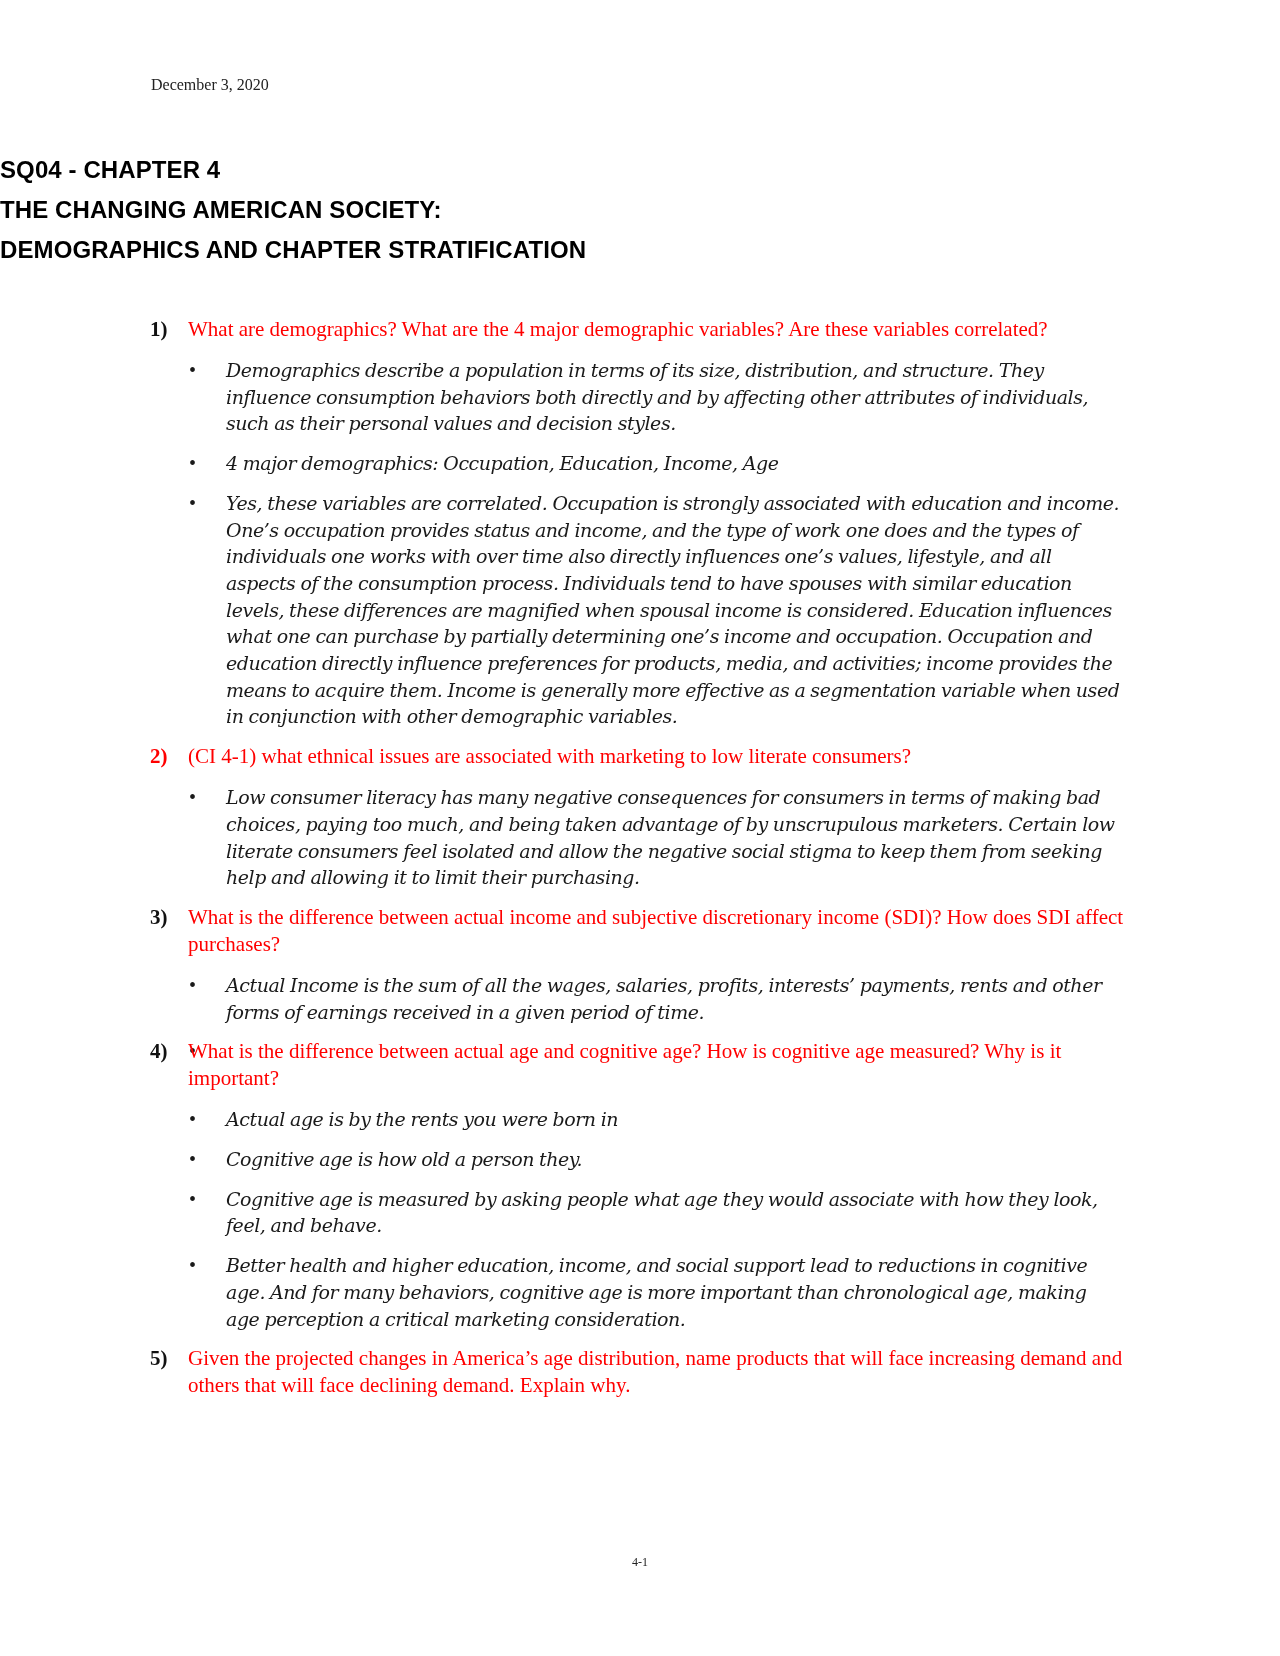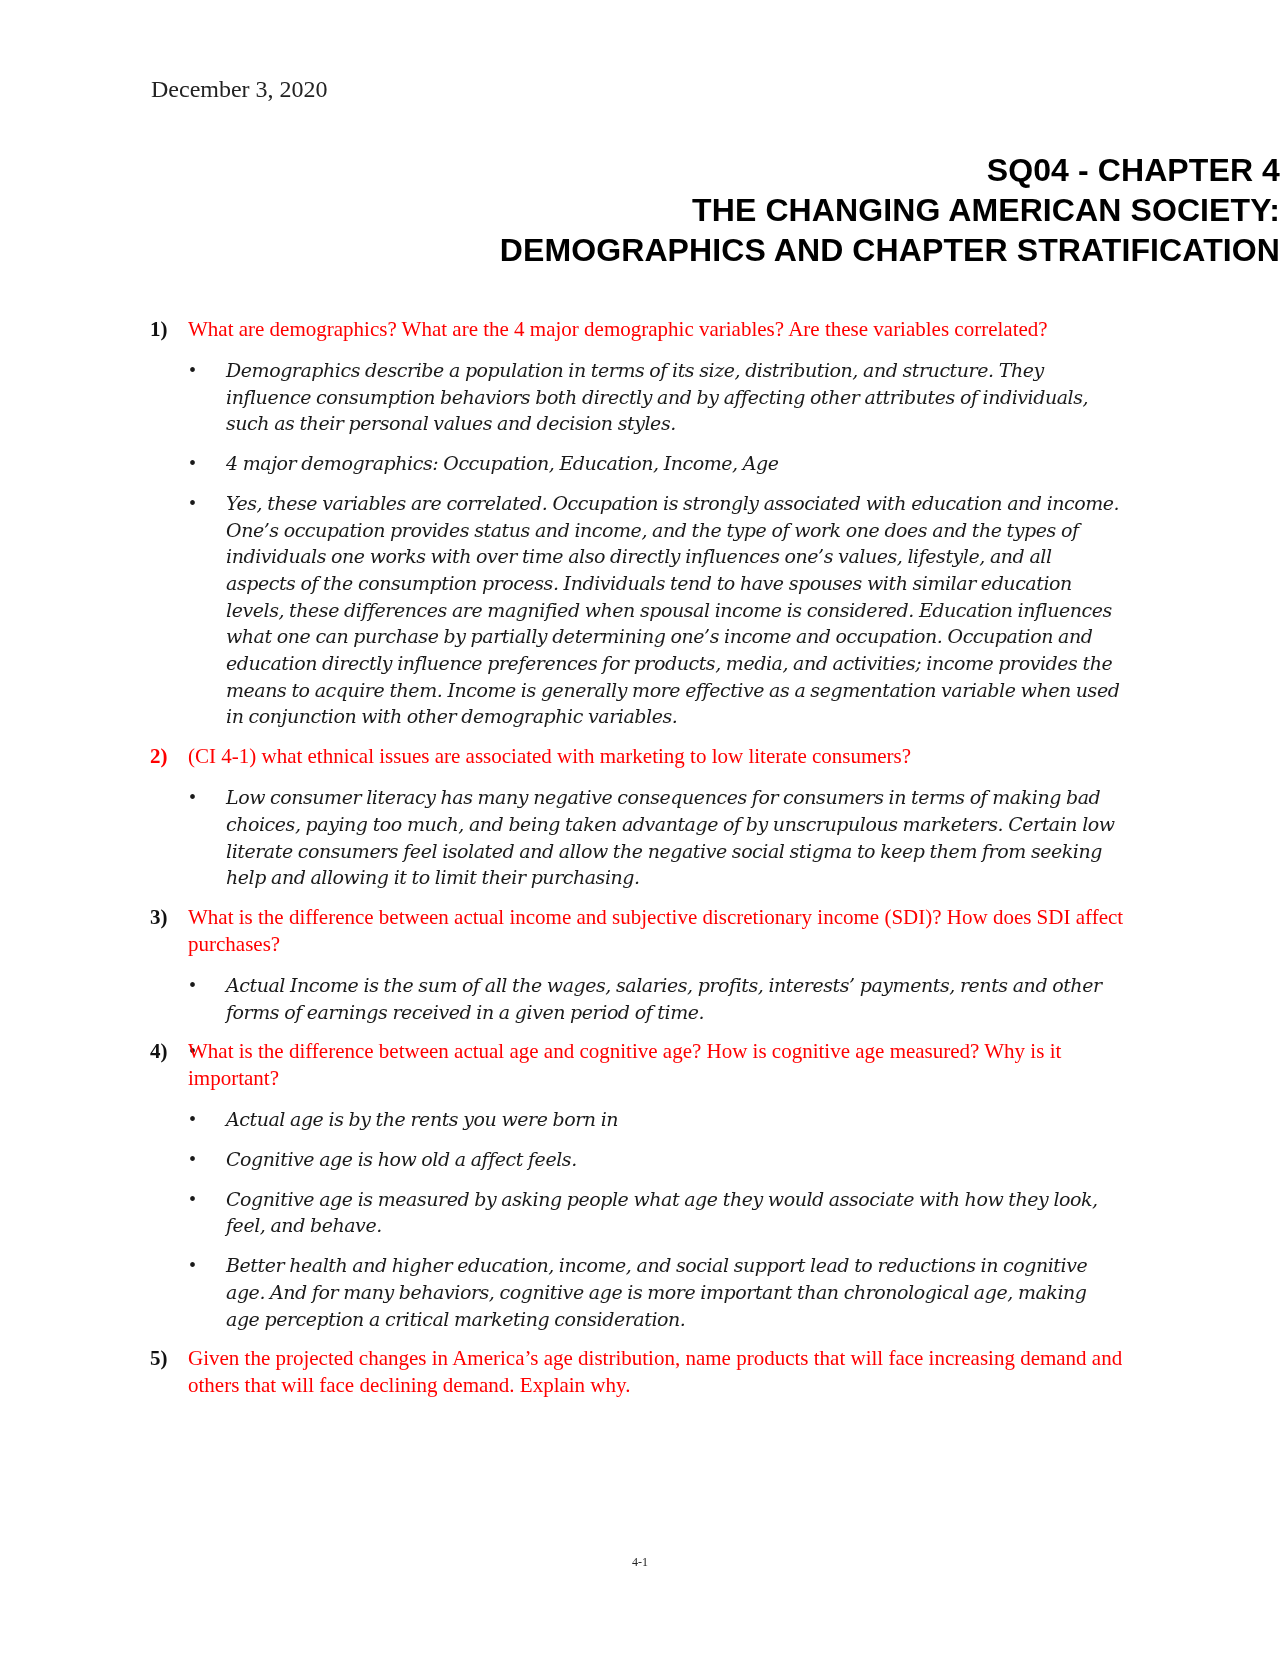--- a/index.html
+++ b/index.html
@@ -18,32 +18,32 @@
       position: absolute;
       left: 0; top: 0;
       width: 1280px;
       height: 1656px;
     }
     .date {
       position: absolute;
       left: 151px;
       top: 76px;
       font-family: "Liberation Serif", serif;
-      font-size: 24px;
+      font-size: 16px;
       color: #222;
     }
     .title-block {
       position: absolute;
       left: 0;
       width: 1280px;
       top: 150px;
-      text-align: right;
+      text-align: left;
       font-family: "Liberation Sans", sans-serif;
       font-weight: bold;
-      font-size: 32px;
+      font-size: 24px;
       line-height: 40px;
       color: #000;
     }
     .title-block div { letter-spacing: 0.1px; }
     .content {
       position: absolute;
       left: 150px;
       top: 316px;
       width: 980px;
     }
@@ -164,21 +164,21 @@
       <span class="qnum">4)</span>
       <span>What is the difference between actual age and cognitive age? How is cognitive age measured?  Why is it important?</span>
     </div>
     <ul class="answers">
       <li class="answer">
         <span class="bullet">•</span>
         <span>Actual age is by the rents you were born in</span>
       </li>
       <li class="answer">
         <span class="bullet">•</span>
-        <span>Cognitive age is how old a affect feels.</span>
+        <span>Cognitive age is how old a person they.</span>
       </li>
       <li class="answer">
         <span class="bullet">•</span>
         <span>Cognitive age is measured by asking people what age they would associate with how they look, feel, and behave.</span>
       </li>
       <li class="answer">
         <span class="bullet">•</span>
         <span>Better health and higher education, income, and social support lead to reductions in cognitive age. And for many behaviors, cognitive age is more important than chronological age, making age perception a critical marketing consideration.</span>
       </li>
     </ul>

